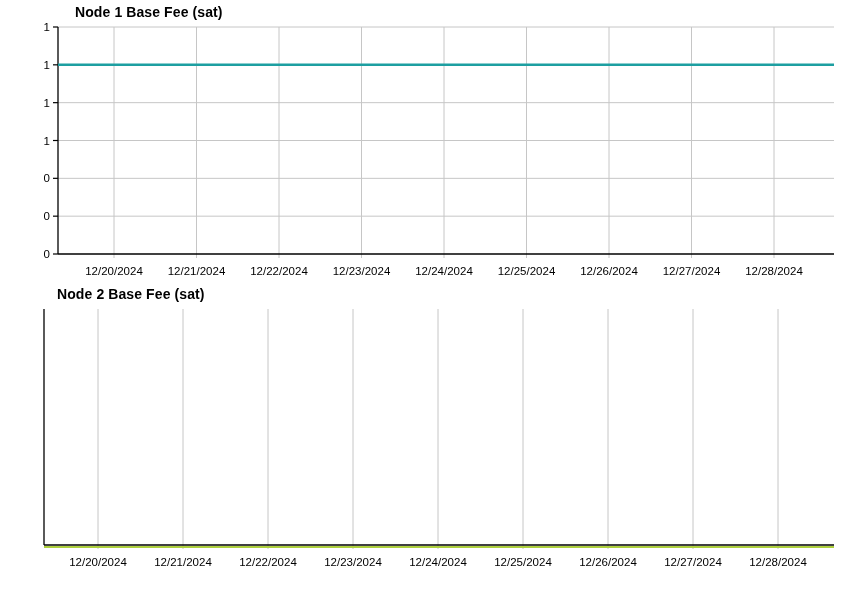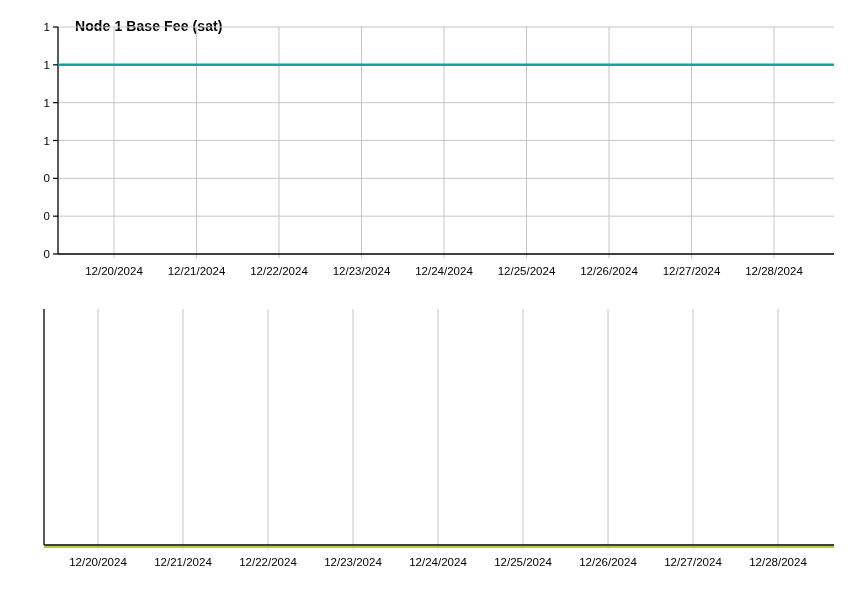--- a/index.html
+++ b/index.html
@@ -16,33 +16,34 @@
     overflow: hidden;
   }
   .chart-title {
     position: absolute;
     font-size: 14px;
     font-weight: 700;
     color: #000000;
     white-space: nowrap;
     letter-spacing: 0.1px;
   }
-  #title-node1 { left: 75px; top: 18px; text-align: right; }
+  #title-node1 { left: 75px; top: 4px; text-align: right; }
   #title-node2 { left: 57px; top: 286px; }
   svg.chart-canvas {
     position: absolute;
     left: 0; top: 0;
     width: 860px; height: 600px;
   }
 </style>
 </head>
 <body>
 
 <div class="panel">
   <div class="chart-title" id="title-node1">Node 1 Base Fee (sat)</div>
+  <div class="chart-title" id="title-node2">Node 2 Base Fee (sat)</div>
   <svg class="chart-canvas" id="chart-canvas" viewBox="0 0 860 600" xmlns="http://www.w3.org/2000/svg">
       <line x1="58" y1="27" x2="834" y2="27" stroke="#c6c6c6" stroke-width="1"></line>
       <line x1="58" y1="64.83333333333334" x2="834" y2="64.83333333333334" stroke="#c6c6c6" stroke-width="1"></line>
       <line x1="58" y1="102.66666666666667" x2="834" y2="102.66666666666667" stroke="#c6c6c6" stroke-width="1"></line>
       <line x1="58" y1="140.5" x2="834" y2="140.5" stroke="#c6c6c6" stroke-width="1"></line>
       <line x1="58" y1="178.33333333333334" x2="834" y2="178.33333333333334" stroke="#c6c6c6" stroke-width="1"></line>
       <line x1="58" y1="216.16666666666666" x2="834" y2="216.16666666666666" stroke="#c6c6c6" stroke-width="1"></line>
       <line x1="114" y1="27" x2="114" y2="258" stroke="#c6c6c6" stroke-width="1"></line>
       <line x1="196.5" y1="27" x2="196.5" y2="258" stroke="#c6c6c6" stroke-width="1"></line>
       <line x1="279" y1="27" x2="279" y2="258" stroke="#c6c6c6" stroke-width="1"></line>

